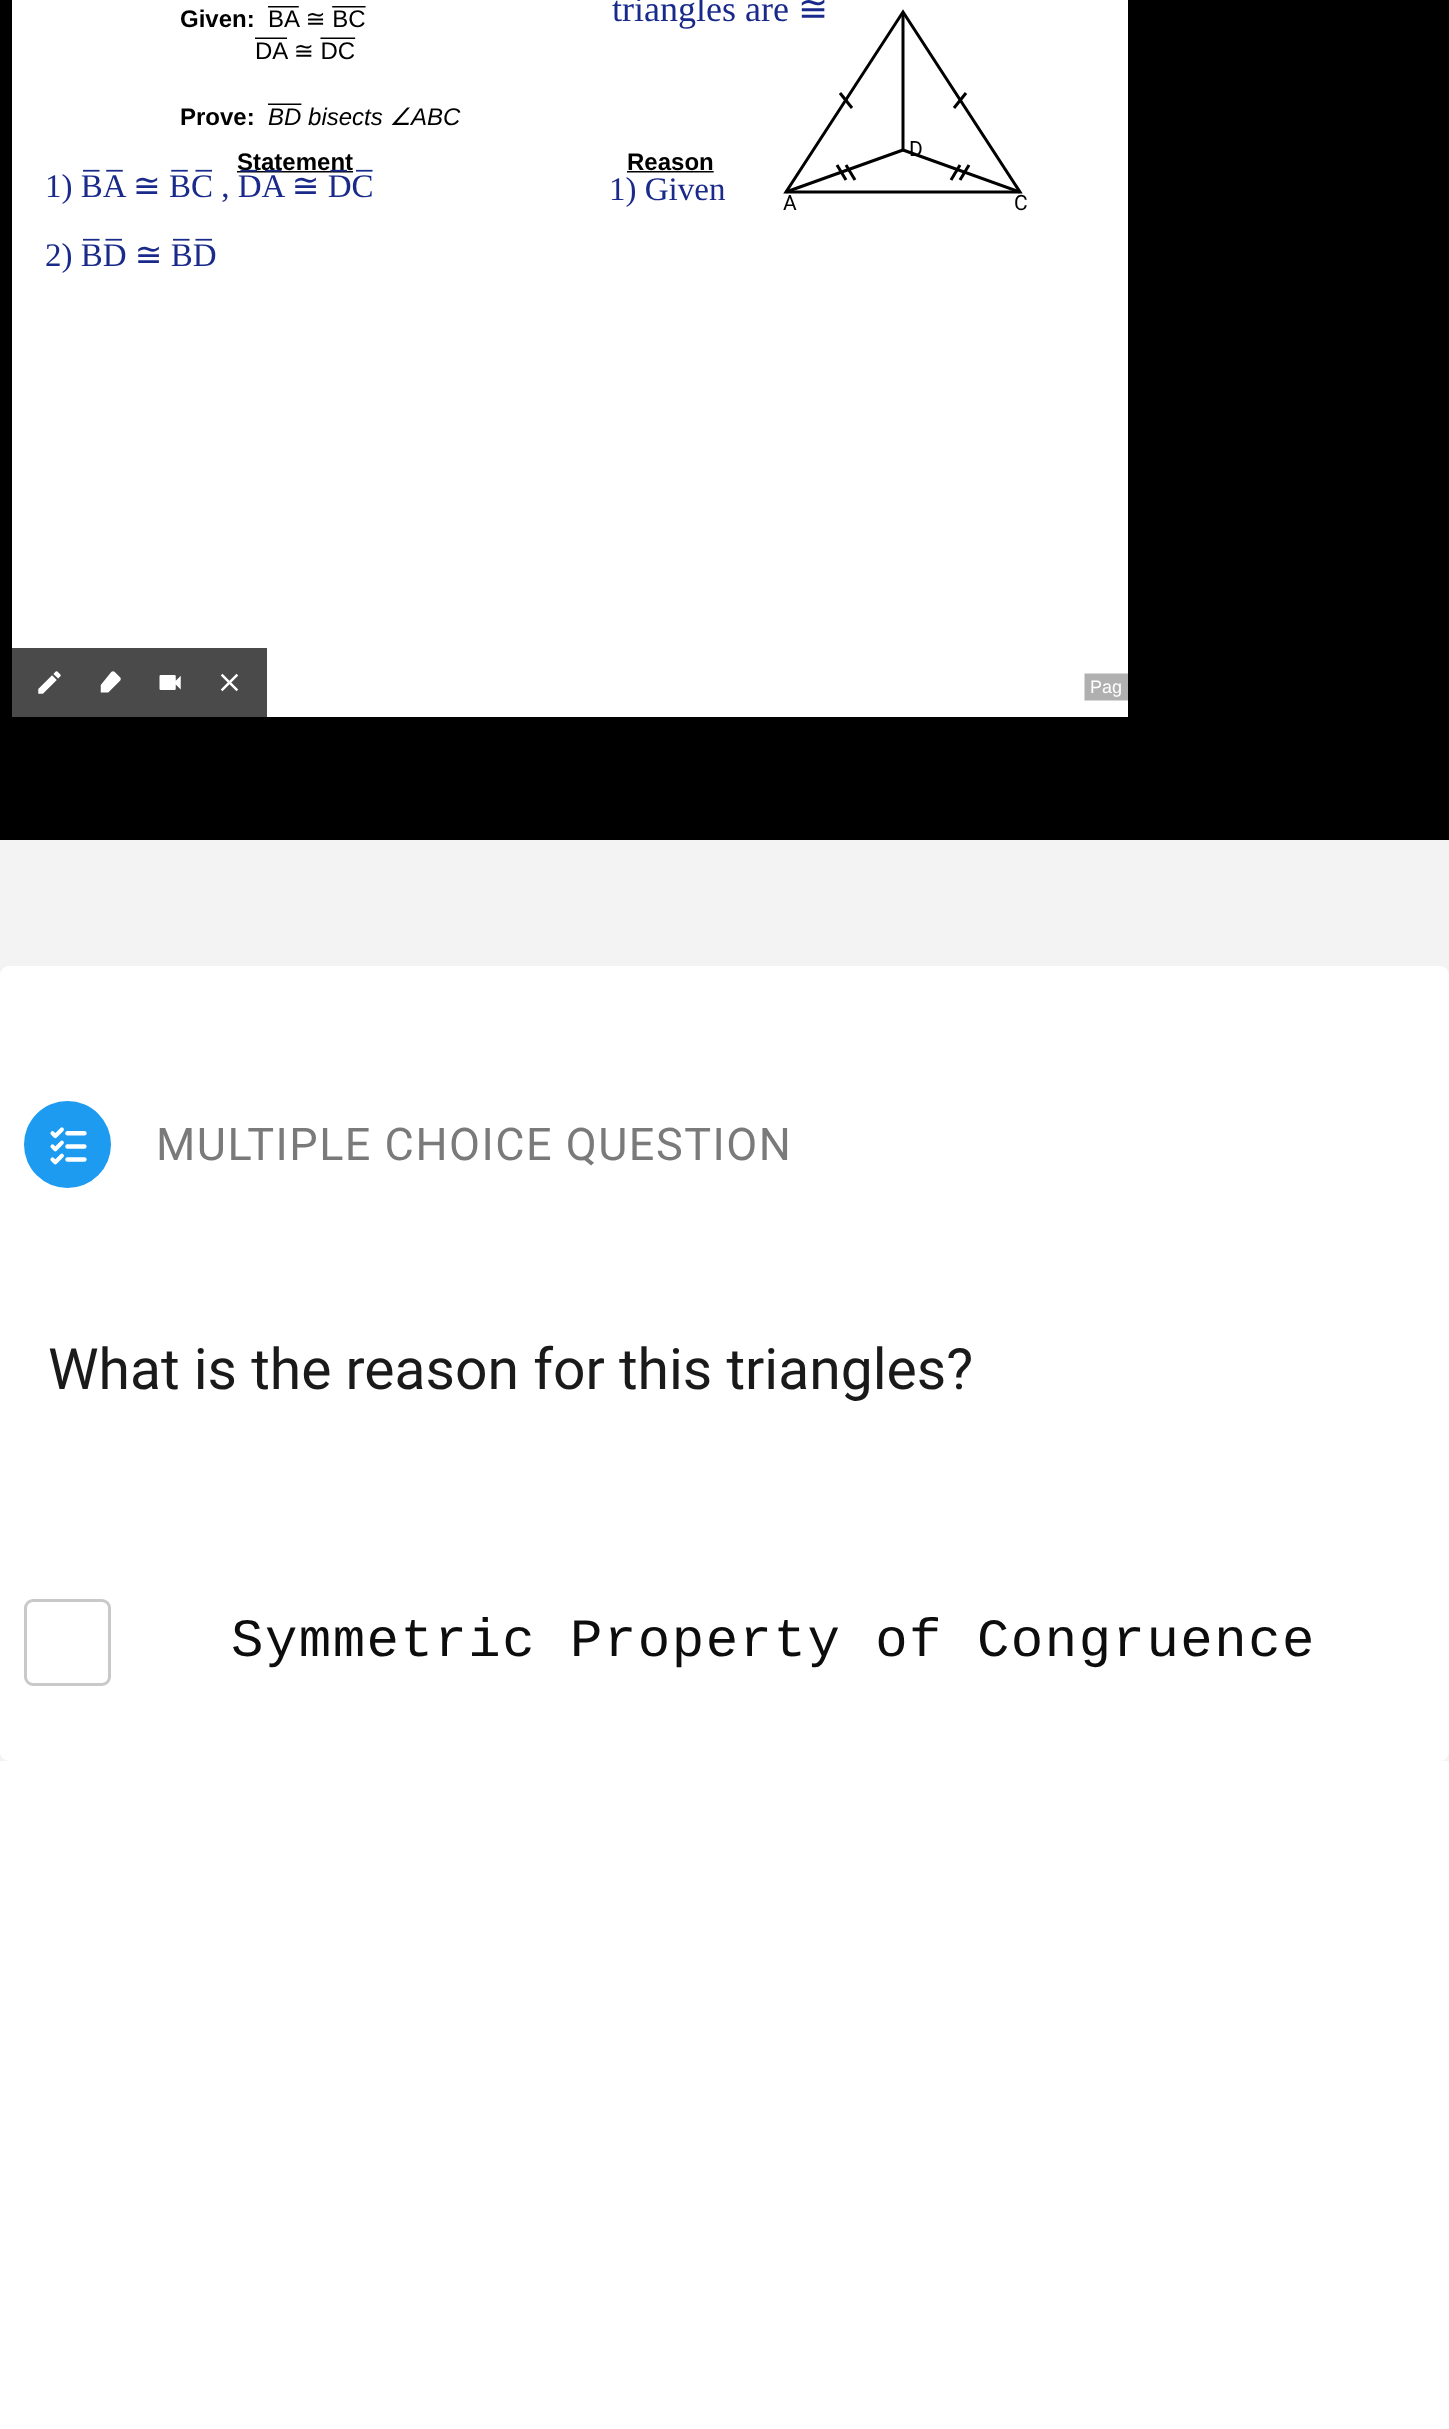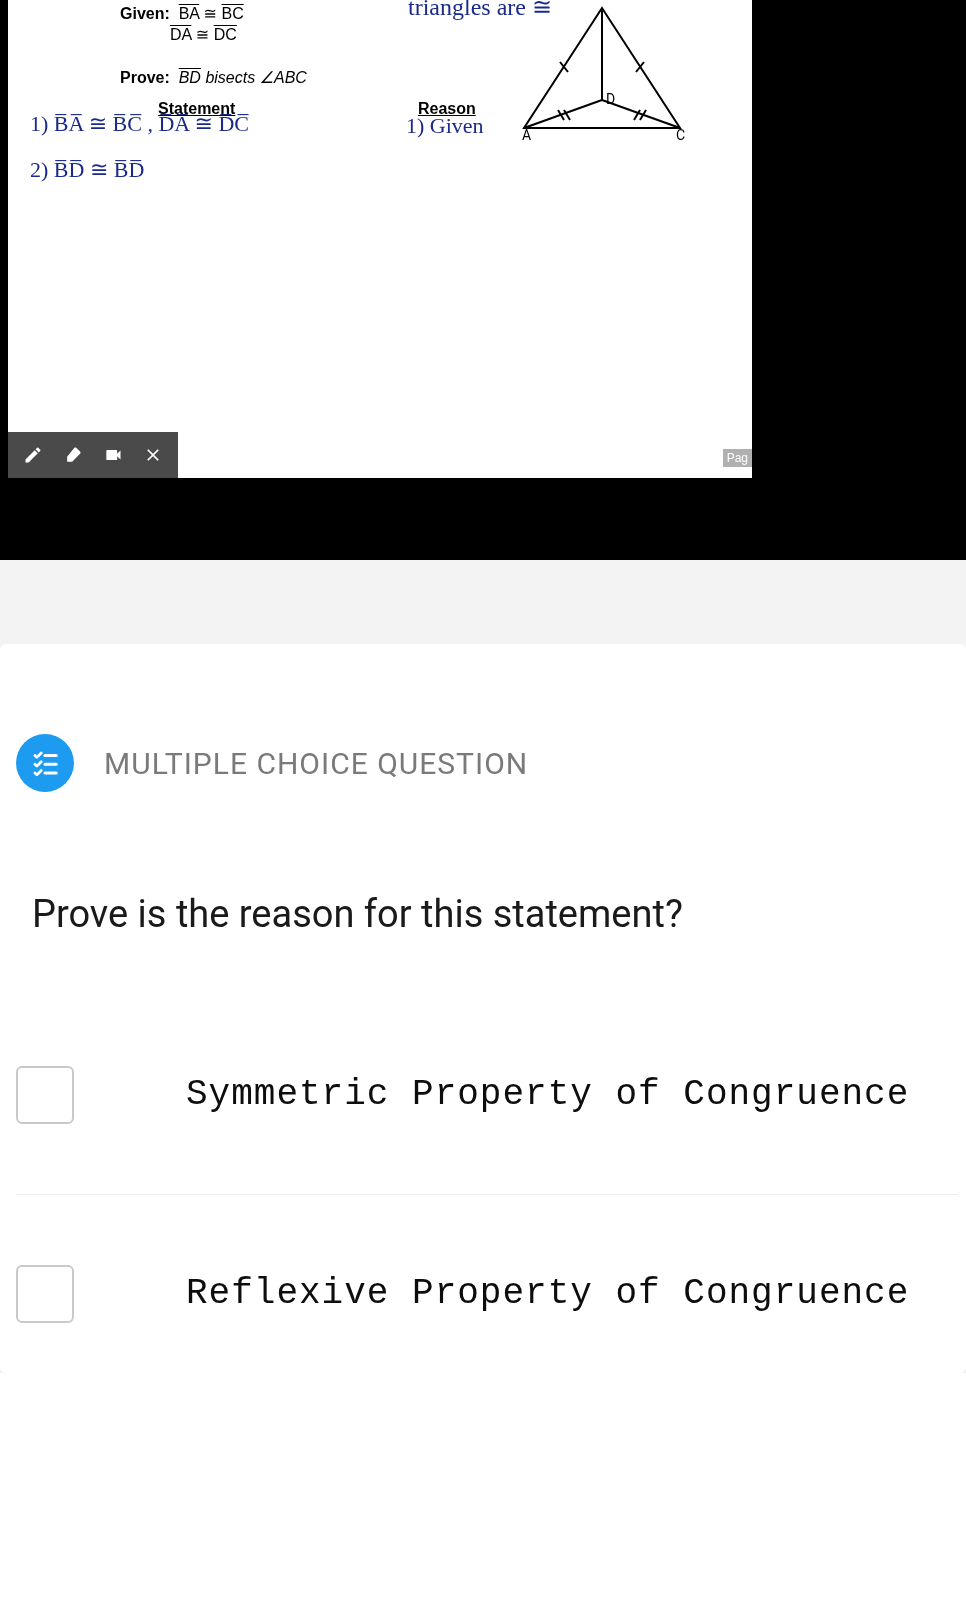--- a/index.html
+++ b/index.html
@@ -164,21 +164,21 @@
     color: #1a1a1a;
     margin-top: 100px;
     margin-bottom: 60px;
     padding-left: 16px;
     font-weight: 400;
   }
 
   .choice {
     display: flex;
     align-items: center;
-    gap: 112px;
+    gap: 80px;
     padding: 70px 0 70px 0;
     border-bottom: 1px solid #eee;
     cursor: pointer;
   }
   .choice:last-child { border-bottom: none; padding-bottom: 20px; }
   .choice .box {
     width: 58px;
     height: 58px;
     border: 2px solid #c9c9c9;
     border-radius: 6px;
@@ -285,26 +285,22 @@
         <svg viewBox="0 0 24 24">
           <path d="M4 6l1.5 1.5L9 4M4 13l1.5 1.5L9 11M4 20l1.5 1.5L9 18" stroke="#fff" stroke-width="2.2" fill="none" stroke-linecap="round" stroke-linejoin="round"></path>
           <line x1="12" y1="6" x2="21" y2="6" stroke="#fff" stroke-width="2.4" stroke-linecap="round"></line>
           <line x1="12" y1="13" x2="21" y2="13" stroke="#fff" stroke-width="2.4" stroke-linecap="round"></line>
           <line x1="12" y1="20" x2="21" y2="20" stroke="#fff" stroke-width="2.4" stroke-linecap="round"></line>
         </svg>
       </div>
       <div class="q-type">MULTIPLE CHOICE QUESTION</div>
     </div>
 
-    <div class="q-text">Prove is the reason for this statement?</div>
+    <div class="q-text">What is the reason for this triangles?</div>
 
     <div class="choice">
       <div class="box"></div>
       <div class="txt">Symmetric Property of Congruence</div>
     </div>
 
-    <div class="choice">
-      <div class="box"></div>
-      <div class="txt">Reflexive Property of Congruence</div>
-    </div>
 
   </div>
 </div>
 
 </body></html>

